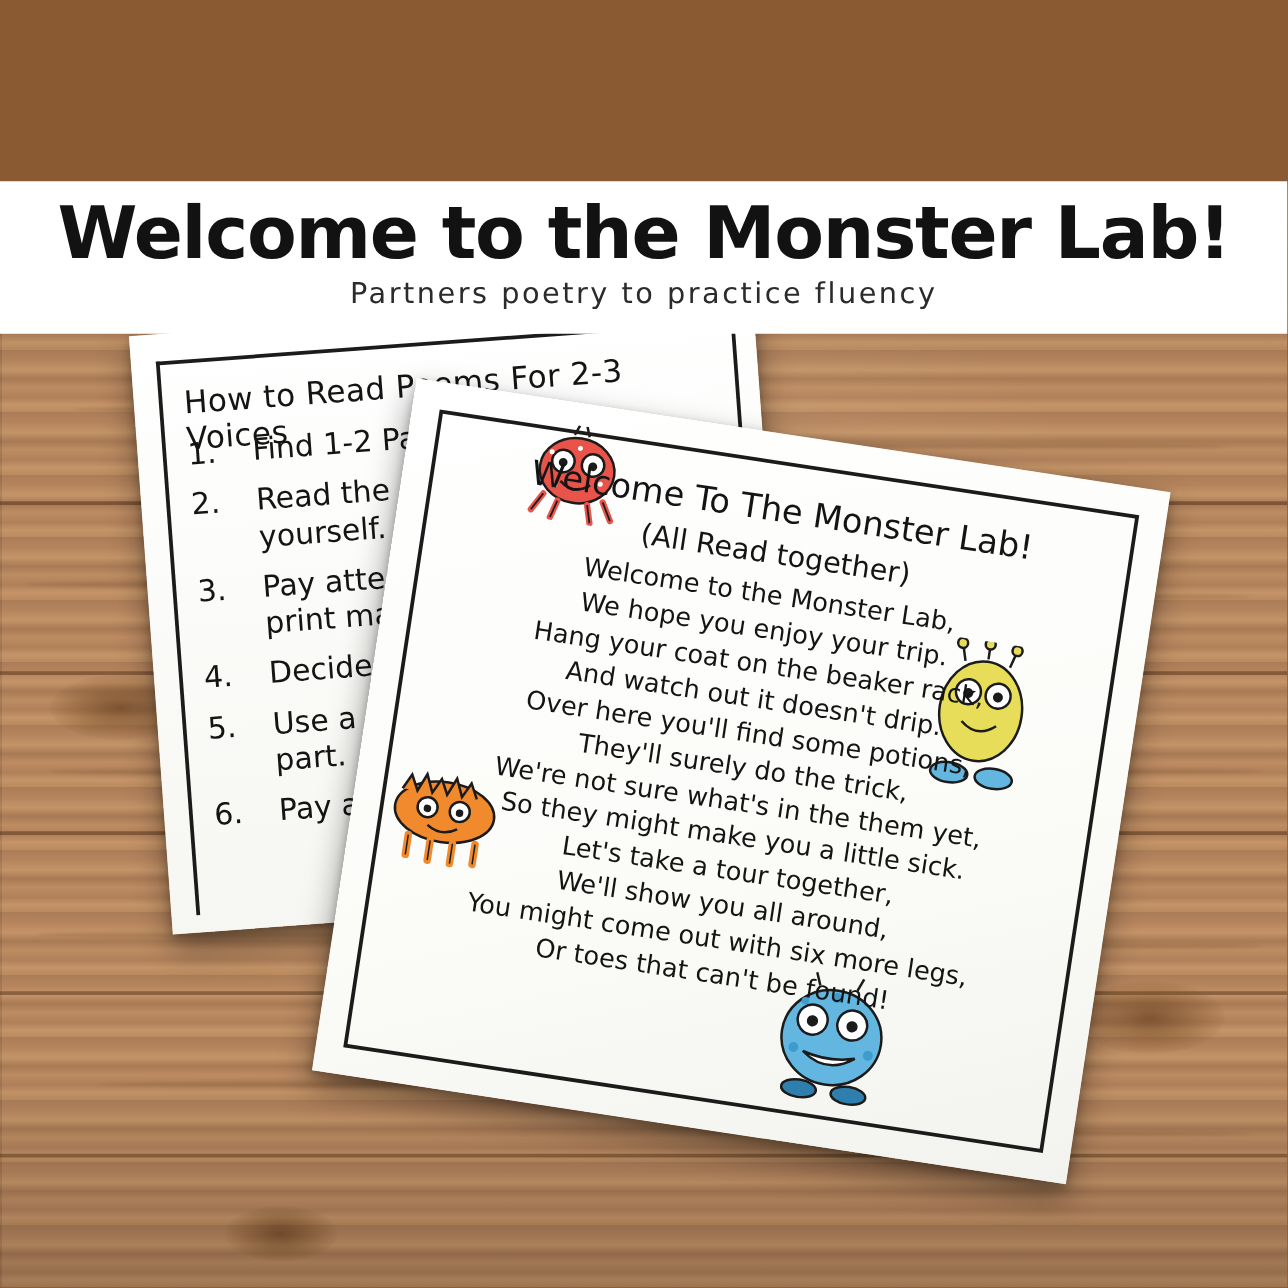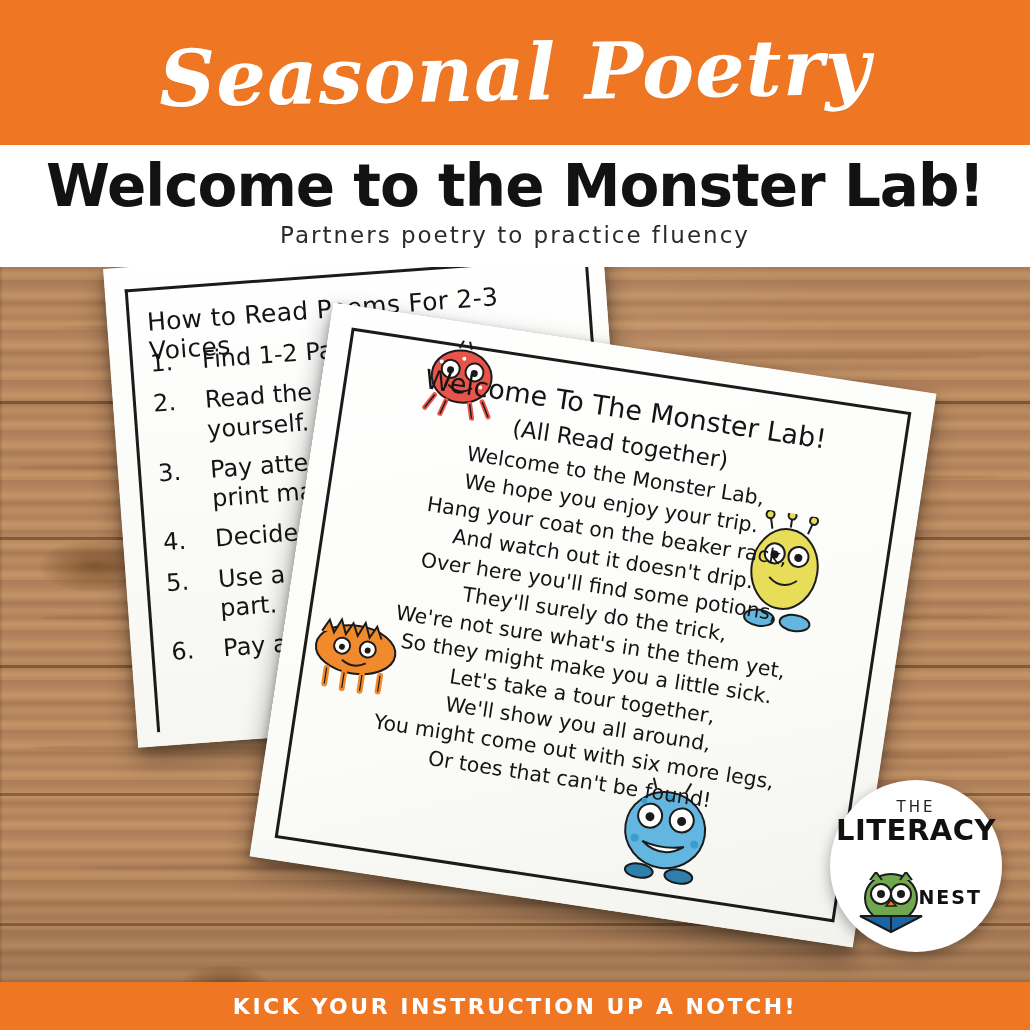--- a/index.html
+++ b/index.html
@@ -283,43 +283,21 @@
       <div class="poem-line">They'll surely do the trick,</div>
       <div class="poem-line">We're not sure what's in the them yet,</div>
       <div class="poem-line">So they might make you a little sick.</div>
       <div class="poem-line">Let's take a tour together,</div>
       <div class="poem-line">We'll show you all around,</div>
       <div class="poem-line">You might come out with six more legs,</div>
       <div class="poem-line">Or toes that can't be found!</div>
     </div>
   </div>
 
-  <div class="logo">
-    <div class="logo-the">THE</div>
-    <div class="logo-lit">LITERACY</div>
-    <div class="logo-nest">NEST</div>
-    <svg class="owl" viewBox="0 0 78 62">
-      <ellipse cx="39" cy="26" rx="26" ry="24" fill="#6fa84f" stroke="#1b1b1b" stroke-width="2"></ellipse>
-      <circle cx="29" cy="22" r="10" fill="#fff" stroke="#1b1b1b" stroke-width="2"></circle>
-      <circle cx="49" cy="22" r="10" fill="#fff" stroke="#1b1b1b" stroke-width="2"></circle>
-      <circle cx="29" cy="22" r="4" fill="#1b1b1b"></circle>
-        <circle cx="49" cy="22" r="4" fill="#1b1b1b"></circle>
-      <path d="M39 28 l-5 6 h10 z" fill="#ef7622" stroke="#1b1b1b" stroke-width="1.5"></path>
-      <path d="M18 8 l6 -8 6 8 M48 8 l6 -8 6 8" fill="#6fa84f" stroke="#1b1b1b" stroke-width="2"></path>
-      <path d="M8 44 h62 l-31 16 z" fill="#1b64a6" stroke="#1b1b1b" stroke-width="2"></path>
-      <path d="M39 44 v16" stroke="#1b1b1b" stroke-width="2"></path>
-    </svg>
-  </div>
-
-  <div class="banner">
-    <div class="banner-title">Seasonal Poetry</div>
-  </div>
+
 
   <div class="subhead">
     <h1>Welcome to the Monster Lab!</h1>
     <p>Partners poetry to practice fluency</p>
   </div>
 
-  <div class="footer">
-    <span>KICK YOUR INSTRUCTION UP A NOTCH!</span>
-  </div>
 
 </div>
 
 </body></html>

